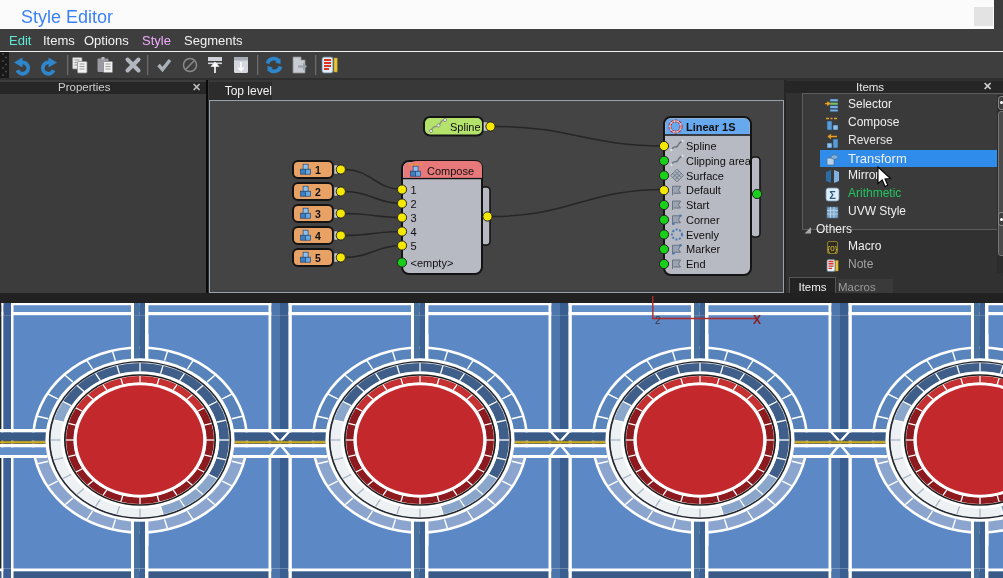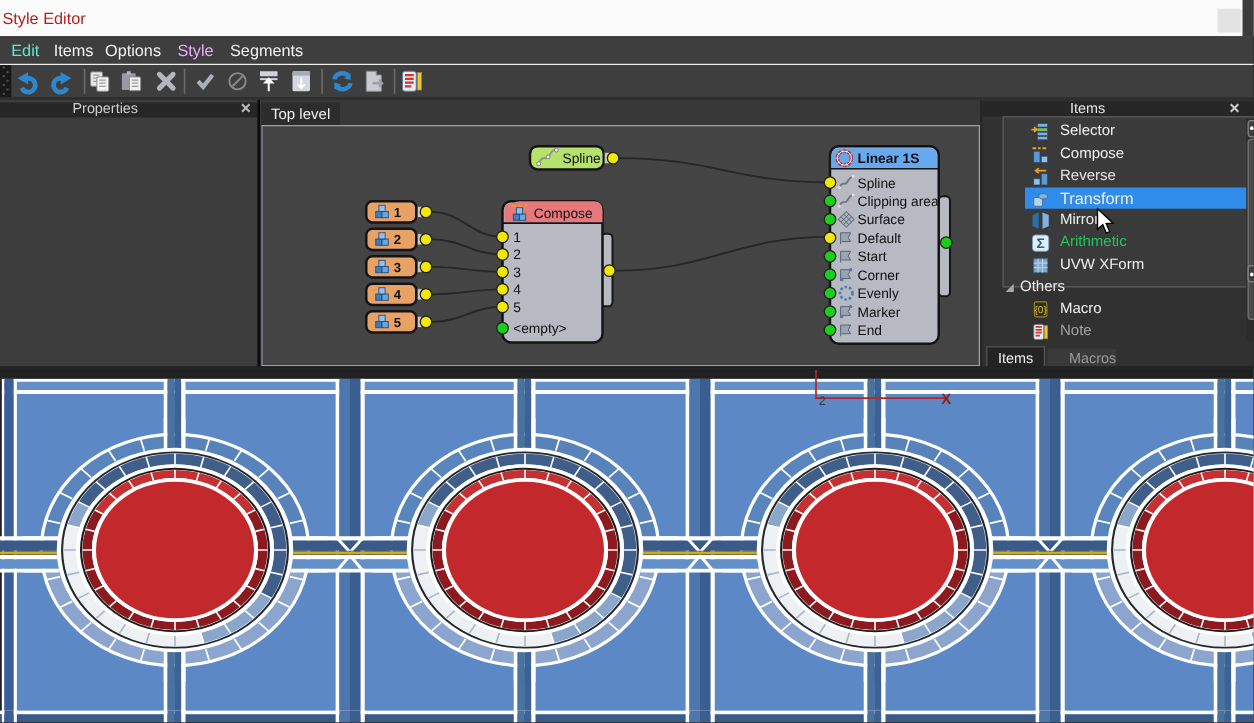--- a/index.html
+++ b/index.html
@@ -1,14 +1,14 @@
 <!DOCTYPE html>
 <html><head><meta charset="utf-8"><style>*{margin:0;padding:0;box-sizing:border-box}body{font-family:"Liberation Sans",sans-serif;width:1003px;height:578px;overflow:hidden;position:relative;background:#2a2a2a}text{font-family:"Liberation Sans",sans-serif}.abs{position:absolute}</style></head><body>
 <div class="abs" style="left:0;top:0;width:1003px;height:28.5px;background:#fbfbfb">
-    <span style="position:absolute;left:2px;top:7px;color:#b91c1c;font-size:13px">Style Editor</span>
+    <span style="position:absolute;left:21px;top:7px;color:#3b82f6;font-size:18px">Style Editor</span>
     <div style="position:absolute;left:974px;top:7px;width:19px;height:19px;background:#e3e3e3"></div>
     <div style="position:absolute;left:994px;top:0;width:9px;height:28.5px;background:#3c3c3c"></div>
   </div>
 <div class="abs" style="left:0;top:28.5px;width:1003px;height:22px;background:#3e3e3e">
     <span style="position:absolute;left:9px;top:4px;color:#5eead4;font-size:13px">Edit</span>
     <span style="position:absolute;left:43px;top:4px;color:#f2f2f2;font-size:13px">Items</span>
     <span style="position:absolute;left:84px;top:4px;color:#f2f2f2;font-size:13px">Options</span>
     <span style="position:absolute;left:142px;top:4px;color:#f0abfc;font-size:13px">Style</span>
     <span style="position:absolute;left:184px;top:4px;color:#f2f2f2;font-size:13px">Segments</span>
   </div>
@@ -86,21 +86,21 @@
   </svg>
 <div class="abs" style="left:0;top:78px;width:1003px;height:2px;background:#2e2e2e"></div>
 <div class="abs" style="left:0;top:80px;width:205.5px;height:216px;background:#3c3c3c">
     <div style="position:absolute;left:0;top:2px;width:100%;height:11.5px;background:#262626;color:#cfcfcf;font-size:11.5px;line-height:11.5px">
       <span style="position:absolute;left:58px">Properties</span>
       <span style="position:absolute;left:192px;top:0;color:#bbb;font-weight:bold;font-size:11px">✕</span>
     </div>
   </div>
 <div class="abs" style="left:205.5px;top:80px;width:2px;height:216px;background:#0a0a0a"></div>
 <div class="abs" style="left:207.5px;top:80px;width:576.5px;height:21px;background:#383838">
-    <div style="position:absolute;left:1.5px;top:1.5px;width:63px;height:19px;background:#2c2c2c;color:#f0f0f0;font-size:12px;text-align:center;line-height:18px">Top level</div>
+    <div style="position:absolute;left:1.5px;top:1.5px;width:63px;height:19px;background:#2c2c2c;color:#f0f0f0;font-size:12px;text-align:right;line-height:18px">Top level</div>
   </div>
 <svg width="575" height="193" viewBox="0 0 575 193" style="position:absolute;left:209px;top:100px">
     <rect x="0.5" y="0.5" width="574" height="192" fill="#444444" stroke="#99a1ad" stroke-width="1"></rect>
     <path d="M286,26.5 C362.05,26.5 378.95,46 455,46" stroke="#262626" stroke-width="1.5" fill="none"></path>
     <path d="M283,116.5 C360.4,116.5 377.6,89.5 455,89.5" stroke="#262626" stroke-width="1.5" fill="none"></path>
     <path d="M136,69.5 C161.65,69.5 167.35,89.5 193,89.5" stroke="#262626" stroke-width="1.5" fill="none"></path>
     <path d="M136,91.5 C161.65,91.5 167.35,103.5 193,103.5" stroke="#262626" stroke-width="1.5" fill="none"></path>
     <path d="M136,113.5 C161.65,113.5 167.35,117.5 193,117.5" stroke="#262626" stroke-width="1.5" fill="none"></path>
     <path d="M136,135.5 C161.65,135.5 167.35,131.5 193,131.5" stroke="#262626" stroke-width="1.5" fill="none"></path>
     <path d="M136,157.5 C161.65,157.5 167.35,145.5 193,145.5" stroke="#262626" stroke-width="1.5" fill="none"></path>
@@ -282,21 +282,21 @@
           <text x="7.5" y="11.5" font-size="11" font-weight="bold" fill="#2e5a86" text-anchor="middle" font-family="Liberation Serif,serif">Σ</text>
         </svg>
       </div>
       <div style="position:absolute;left:45px;top:91.0px;height:17.8px;line-height:17.8px;color:#22c55e;font-size:12px">Arithmetic</div>
       <div style="position:absolute;left:22px;top:109.8px;width:15px;height:16px">
         <svg width="15" height="15" viewBox="0 0 15 15" style="position:absolute;left:0;top:1px">
           <rect x="2" y="2" width="11" height="11" fill="#7fa8cc" stroke="#4a6a8a" stroke-width="0.8"></rect>
           <path d="M2,5.5 h11 M2,9 h11 M5.5,2 v11 M9,2 v11" stroke="#b8d0e4" stroke-width="0.9"></path>
         </svg>
       </div>
-      <div style="position:absolute;left:45px;top:108.8px;height:17.8px;line-height:17.8px;color:#efefef;font-size:12px">UVW XForm</div>
+      <div style="position:absolute;left:45px;top:108.8px;height:17.8px;line-height:17.8px;color:#efefef;font-size:12px">UVW Style</div>
       <svg width="10" height="10" viewBox="0 0 10 10" style="position:absolute;left:0px;top:131.6px">
         <polygon points="1.5,7.5 8,7.5 8,1" fill="#a8a8a8"></polygon>
       </svg>
       <div style="position:absolute;left:13px;top:126.6px;height:17.8px;line-height:17.8px;color:#efefef;font-size:12px">Others</div>
       <div style="position:absolute;left:22px;top:145.4px;width:15px;height:16px">
         <svg width="15" height="15" viewBox="0 0 15 15" style="position:absolute;left:0;top:1px">
           <rect x="2.5" y="1.5" width="10" height="12" rx="1.5" fill="#2c2c20" stroke="#98862e" stroke-width="0.9"></rect>
           <text x="7.5" y="10.5" font-size="8" fill="#e8c83a" text-anchor="middle">{0}</text>
         </svg>
       </div>
@@ -310,21 +310,21 @@
       </div>
       <div style="position:absolute;left:45px;top:162.1px;height:17.8px;line-height:17.8px;color:#a3a3a3;font-size:12px">Note</div>
       <div style="position:absolute;right:1px;top:1px;width:9px;height:178px;background:#2c2c2c"></div>
       <div style="position:absolute;right:1.5px;top:2px;width:8px;height:14px;background:#3f3f3f;border:1px solid #888;border-radius:3px"></div>
       <div style="position:absolute;right:4px;top:7px;width:3px;height:3px;background:#fff;border-radius:2px"></div>
       <div style="position:absolute;right:1.5px;top:17px;width:8px;height:145px;background:#4a4a4a;border:1px solid #777;border-radius:3px"></div>
       <div style="position:absolute;right:1.5px;bottom:3px;width:8px;height:14px;background:#3f3f3f;border:1px solid #888;border-radius:3px"></div>
       <div style="position:absolute;right:4px;bottom:8px;width:3px;height:3px;background:#fff;border-radius:2px"></div>
     </div>
     <div style="position:absolute;left:3px;top:197px;width:47px;height:19px;background:#232323;border:1px solid #555;border-bottom:none;color:#f0f0f0;font-size:11.5px;text-align:center;line-height:18px">Items</div>
-    <div style="position:absolute;left:52px;top:199px;width:55px;height:17px;background:#3a3a3a;color:#9a9a9a;font-size:11.5px;text-align:right;line-height:16px">Macros</div>
+    <div style="position:absolute;left:52px;top:199px;width:55px;height:17px;background:#3a3a3a;color:#9a9a9a;font-size:11.5px;text-align:left;line-height:16px">Macros</div>
   </div>
 <svg width="16" height="22" viewBox="0 0 16 22" style="position:absolute;left:877px;top:166px;z-index:50">
     <path d="M1,1 L1,17.5 L5.2,13.8 L8,20.5 L10.8,19.3 L8,12.9 L13.5,12.6 Z" fill="#ffffff" stroke="#000000" stroke-width="1.1"></path>
   </svg>
 <div class="abs" style="left:0;top:293px;width:1003px;height:10px;background:#212121"></div>
 <svg width="1003" height="283" viewBox="0 0 1003 283" style="position:absolute;left:0;top:295px">
     <rect x="0" y="0" width="1003" height="283" fill="#5c88c5"></rect>
     <rect x="131" y="8" width="3" height="275" fill="#ffffff"></rect>
     <rect x="134" y="8" width="5.7" height="275" fill="#49729f"></rect>
     <rect x="139.7" y="8" width="5.3" height="275" fill="#3d6295"></rect>

